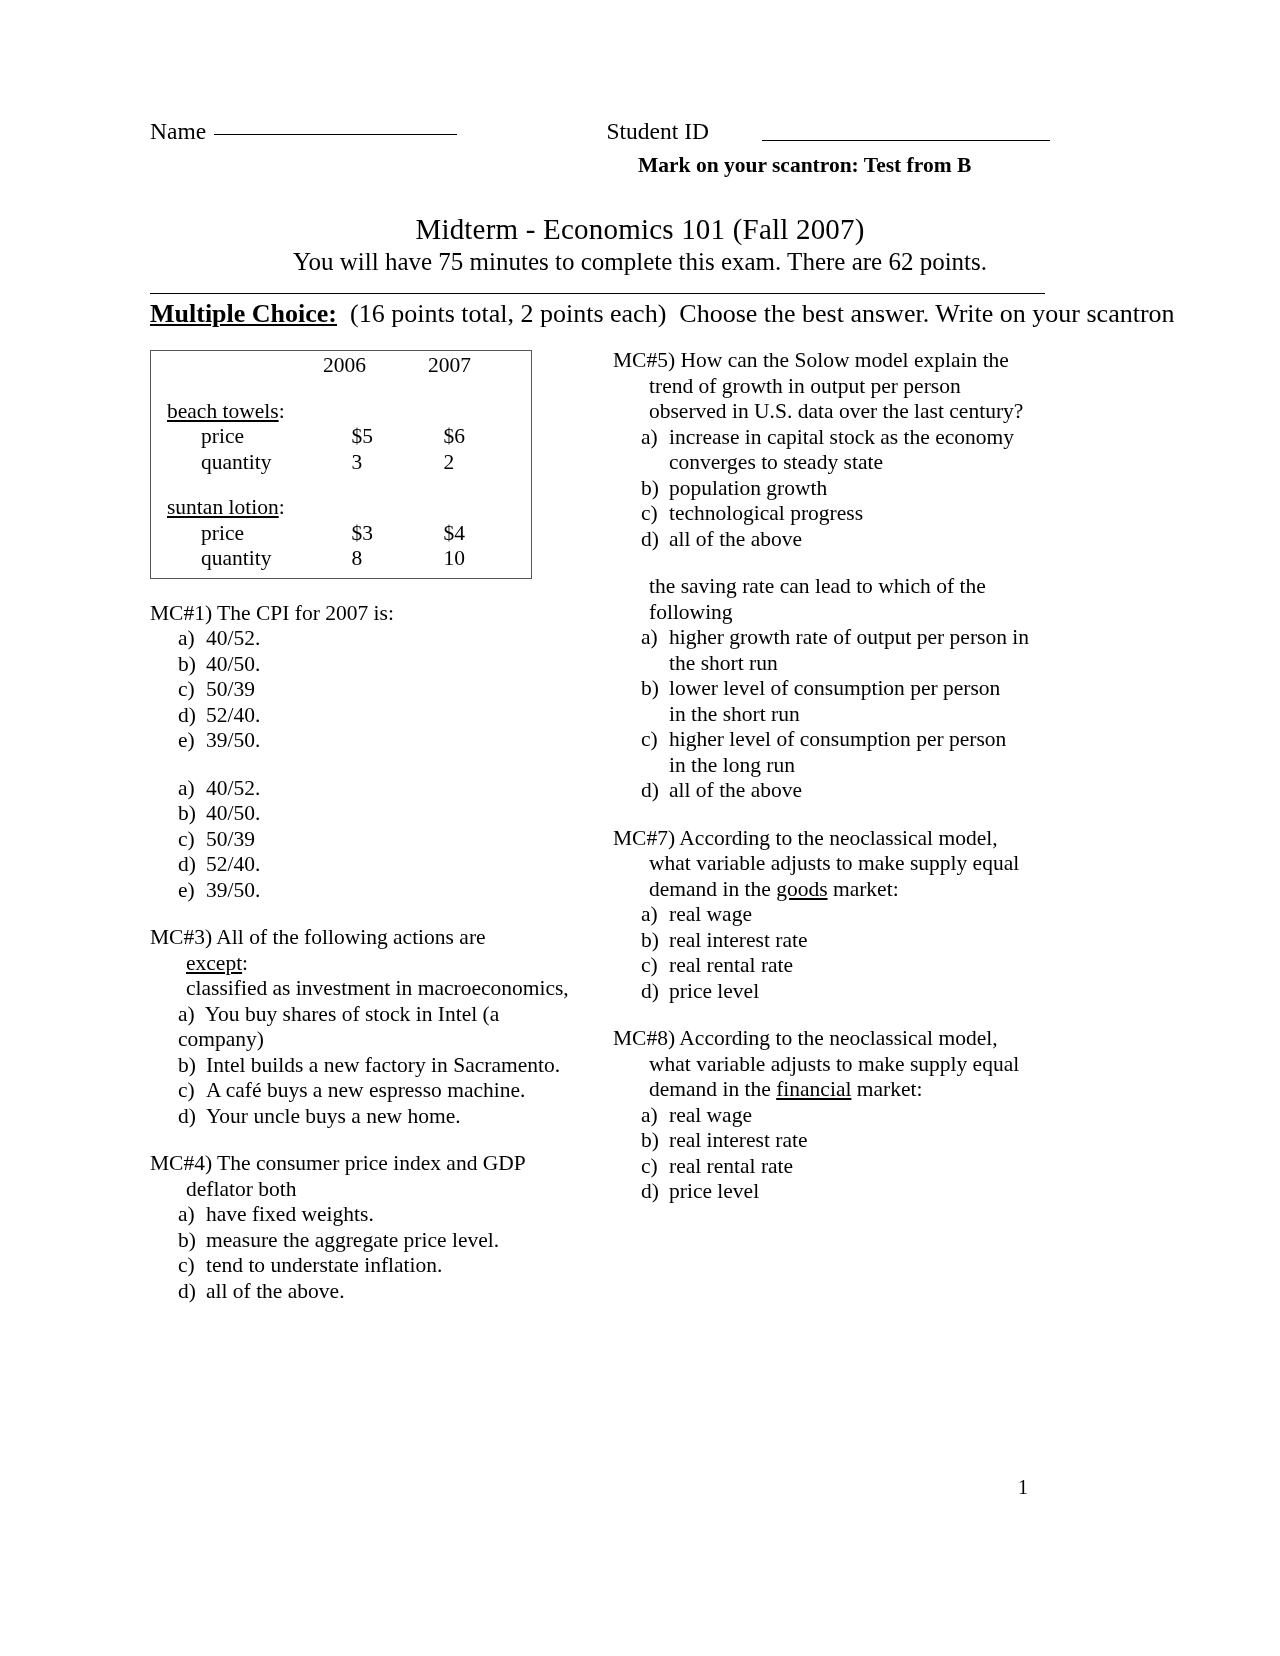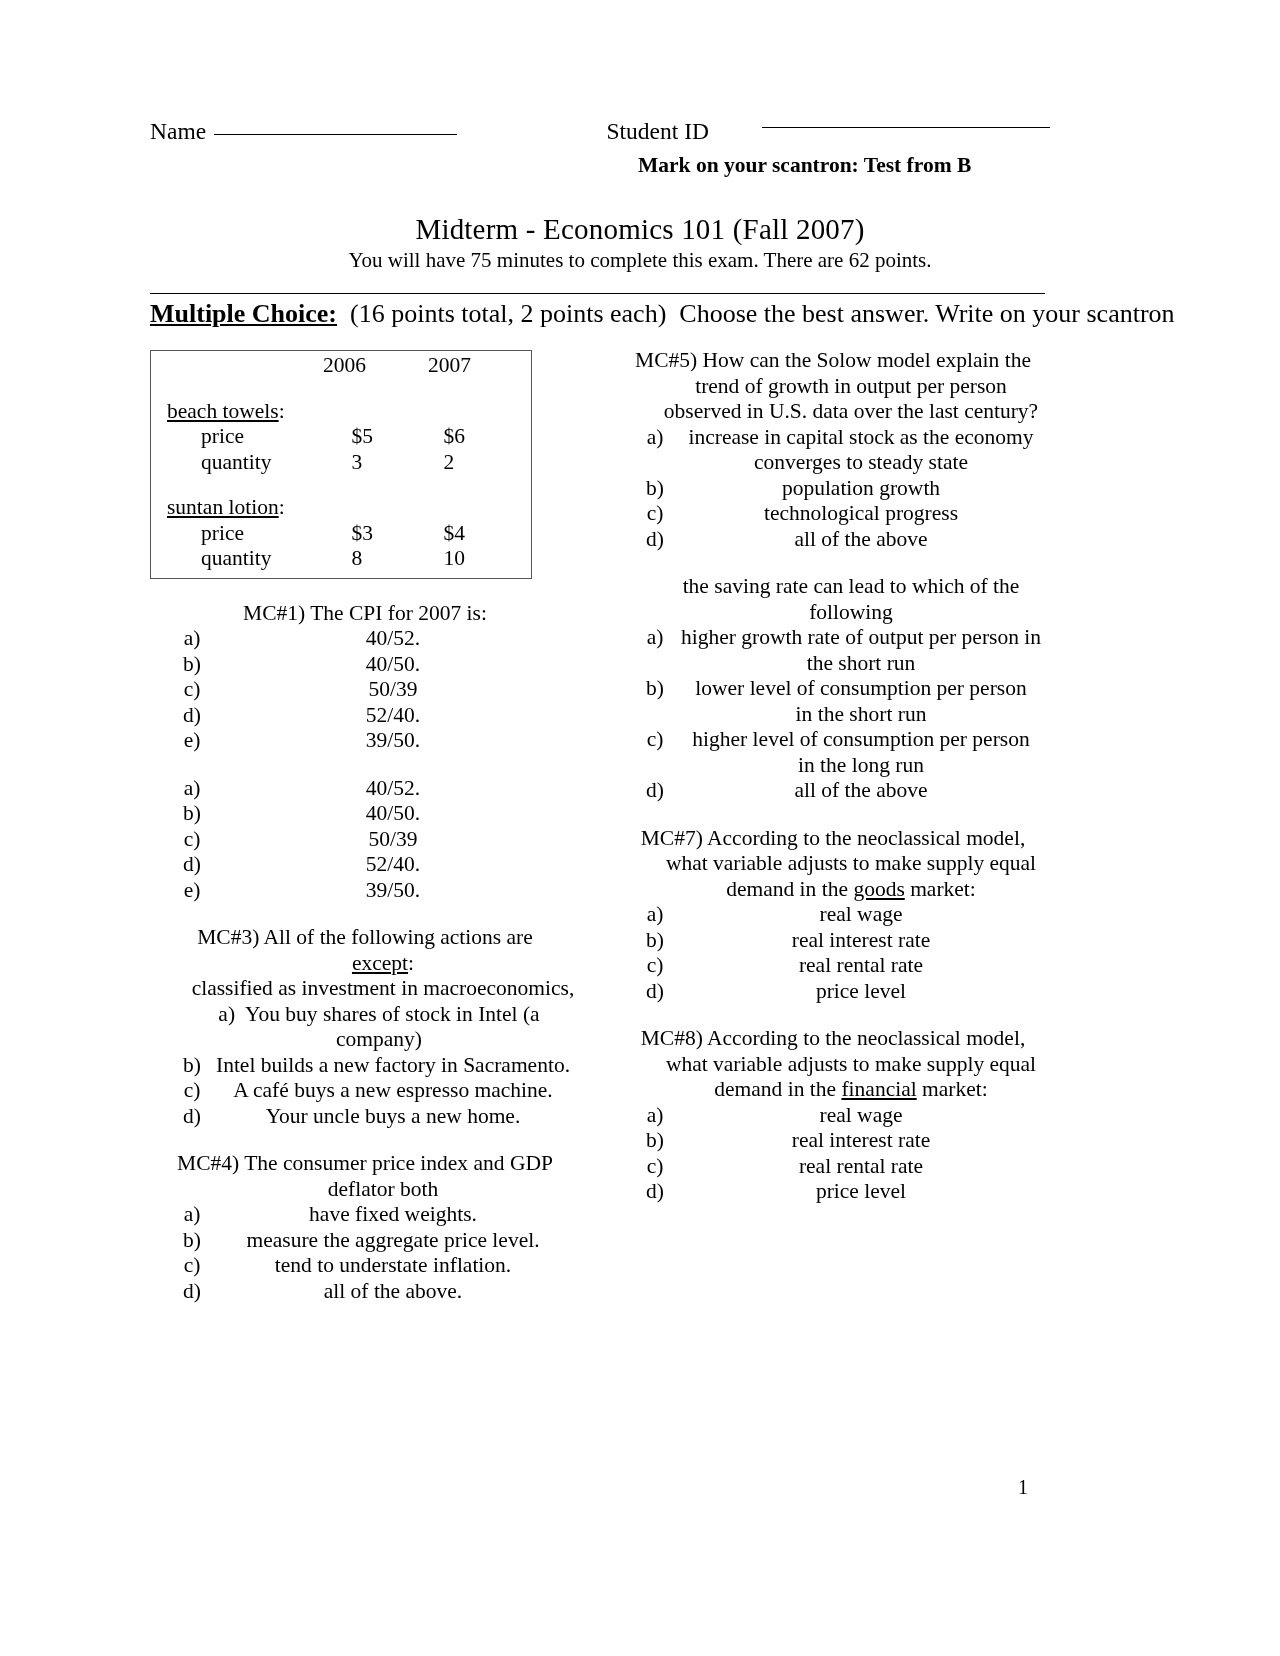--- a/index.html
+++ b/index.html
@@ -28,21 +28,21 @@
     position: absolute;
     left: 150px;
     top: 118px;
     width: 900px;
   }
   .hdr-row {
     display: flex;
     align-items: baseline;
   }
   .name-block { display: flex; align-items: baseline; width: 470px; }
-  .sid-block  { display: flex; align-items: center; gap: 45px; }
+  .sid-block  { display: flex; align-items: flex-end; gap: 45px; }
   .fieldlabel { font-size: 23.5px; white-space: nowrap; }
   .rule {
     display: inline-block;
     border-bottom: 1.6px solid #000;
     height: 0;
     margin-left: 8px;
     position: relative;
     top: -4px;
   }
   .rule-name { width: 243px; }
@@ -63,21 +63,21 @@
     top: 213px;
     text-align: center;
     font-size: 29px;
     letter-spacing: 0.2px;
   }
   .subtitle {
     position: absolute;
     left: 0; right: 0;
     top: 248px;
     text-align: center;
-    font-size: 21px;
+    font-size: 25px;
   }
 
   .hrule {
     position: absolute;
     left: 150px;
     top: 293px;
     width: 895px;
     border-top: 1.6px solid #000;
   }
 
@@ -127,21 +127,20 @@
   .dt-lbl.grp span { text-decoration: underline; }
   .dt-c1 { width: 105px; }
   .dt-c2 { width: 100px; }
   .dt-hdr .dt-c1, .dt-hdr .dt-c2 { }
 
   
   .q {
     font-size: 21.5px;
     line-height: 25.5px;
     margin-top: 22px;
-    text-align: center;
   }
   .q .stem {
     text-indent: 0;
     padding-left: 36px;
   }
   .q .stem .lead { margin-left: -36px; }
   .q .opts { margin-top: 0px; }
   .opt {
     display: flex;
     padding-left: 28px;

